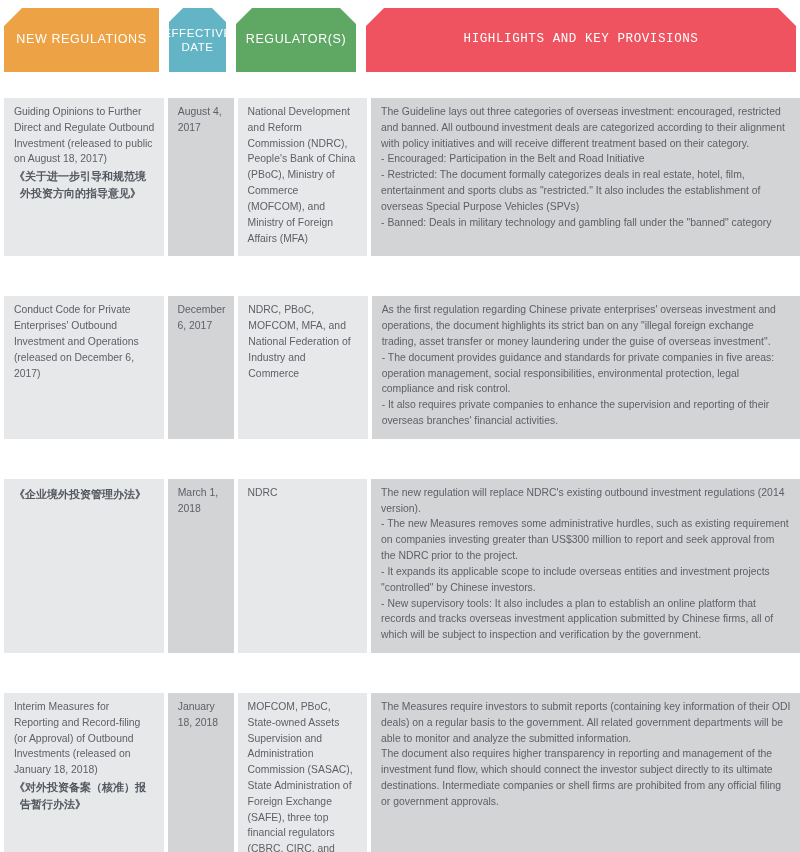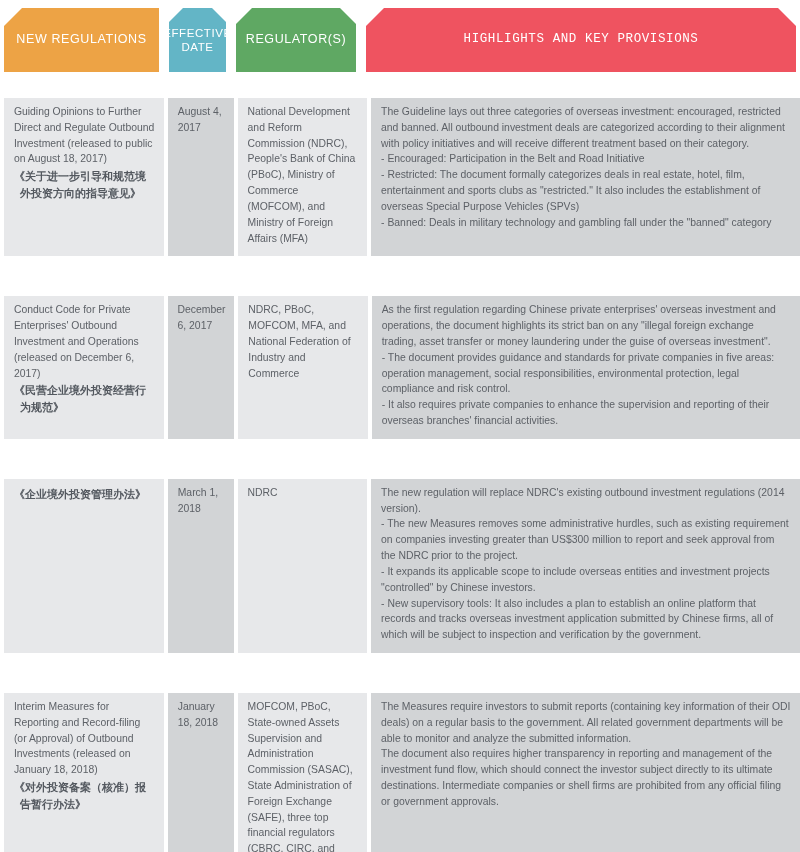--- a/index.html
+++ b/index.html
@@ -154,25 +154,24 @@
         <div class="gap-v"></div>
         <div class="cell cell-high">
           <p>The Guideline lays out three categories of overseas investment: encouraged, restricted and banned. All outbound investment deals are categorized according to their alignment with policy initiatives and will receive different treatment based on their category.</p>
           <p>- Encouraged: Participation in the Belt and Road Initiative</p>
           <p>- Restricted: The document formally categorizes deals in real estate, hotel, film, entertainment and sports clubs as "restricted." It also includes the establishment of overseas Special Purpose Vehicles (SPVs)</p>
           <p>- Banned: Deals in military technology and gambling fall under the "banned" category</p>
         </div>
         <div class="edge-r"></div>
       </div>
       <div class="row-gap"></div>
-      <div class="data-row" style="min-height: 150px; justify-content: flex-end;">
+      <div class="data-row" style="min-height: 150px;">
         <div class="edge-l"></div>
         <div class="cell cell-title">
           <div>Conduct Code for Private Enterprises' Outbound Investment and Operations (released on December 6, 2017)</div>
-          <div class="cn">《民营企业境外投资经营行为规范》</div>
         </div>
         <div class="gap-v"></div>
         <div class="cell cell-date">December 6, 2017</div>
         <div class="gap-v"></div>
         <div class="cell cell-reg">NDRC, PBoC, MOFCOM, MFA, and National Federation of Industry and Commerce</div>
         <div class="gap-v"></div>
         <div class="cell cell-high">
           <p>As the first regulation regarding Chinese private enterprises' overseas investment and operations, the document highlights its strict ban on any "illegal foreign exchange trading, asset transfer or money laundering under the guise of overseas investment".</p>
           <p>- The document provides guidance and standards for private companies in five areas: operation management, social responsibilities, environmental protection, legal compliance and risk control.</p>
           <p>- It also requires private companies to enhance the supervision and reporting of their overseas branches' financial activities.</p>

